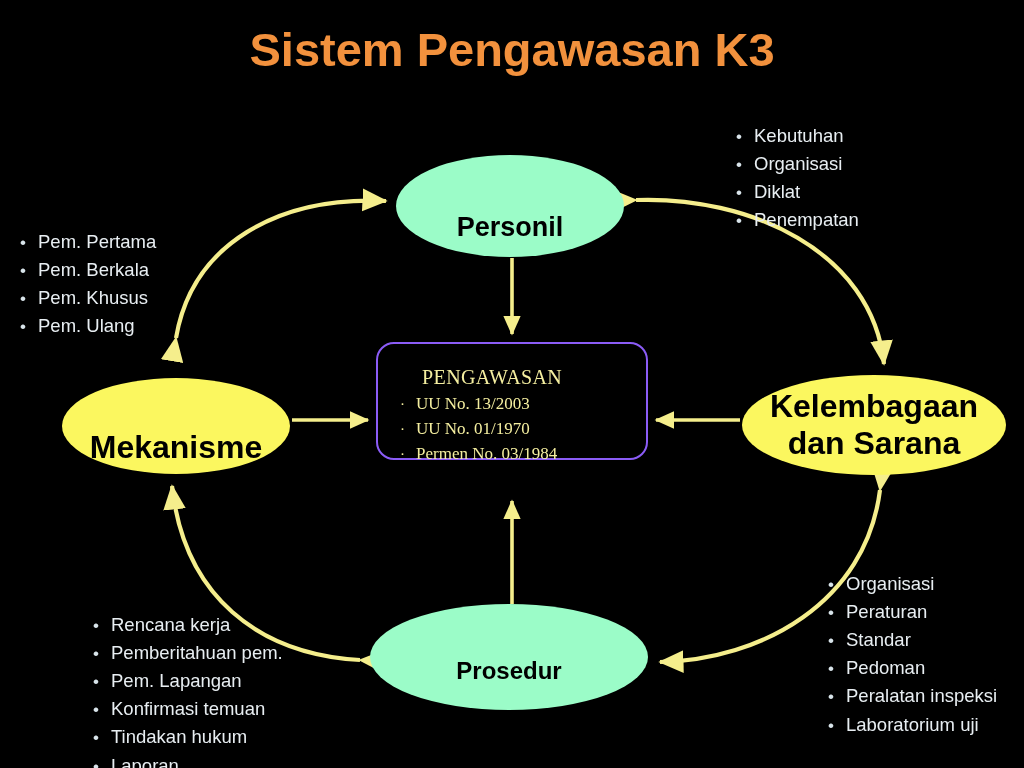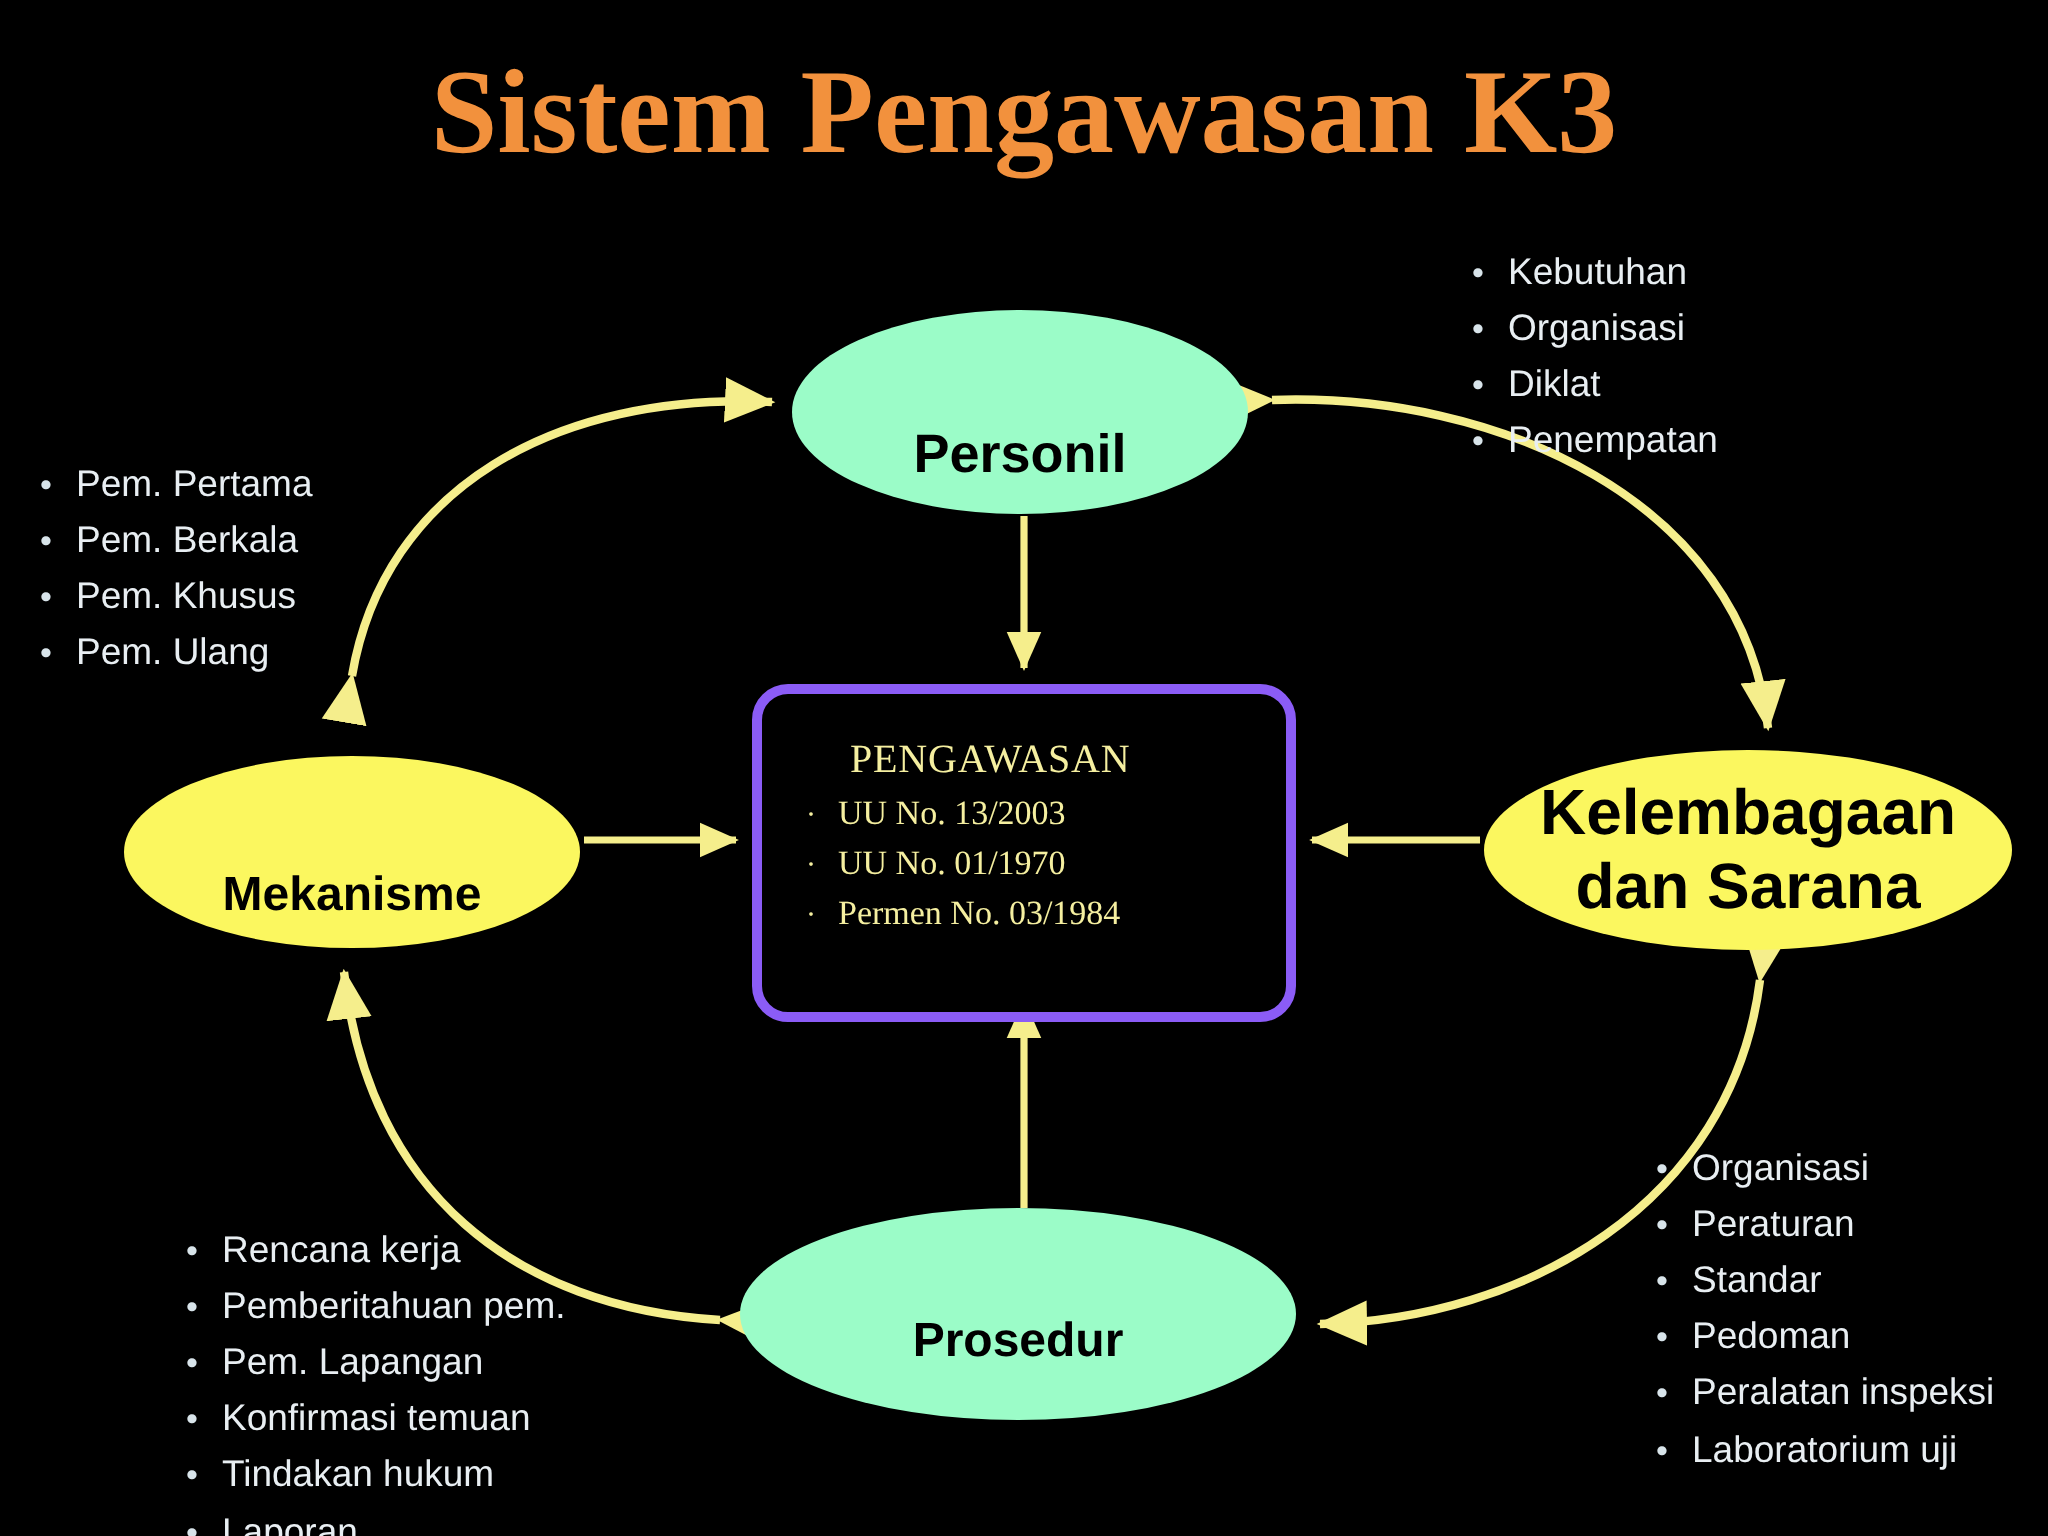--- a/index.html
+++ b/index.html
@@ -17,23 +17,23 @@
   }
 
   
   #title {
     position: absolute;
     left: 0;
     top: 22px;
     width: 1024px;
     text-align: center;
     color: #F2913D;
-    font-family: Liberation Serif, serif;
+    font-family: Liberation Sans, sans-serif;
     font-weight: bold;
-    font-size: 60px;
+    font-size: 47px;
     letter-spacing: 0px;
     white-space: nowrap;
   }
 
   
   #wires {
     position: absolute;
     left: 0;
     top: 0;
     width: 1024px;
@@ -58,41 +58,41 @@
   #node-personil {
     left: 396px; top: 155px;
     width: 228px; height: 102px;
     background: #9BFCC8;
     font-size: 27px;
   }
   #node-mekanisme {
     left: 62px; top: 378px;
     width: 228px; height: 96px;
     background: #FBF75F;
-    font-size: 24px;
+    font-size: 32px;
   }
   #node-kelembagaan {
     left: 742px; top: 375px;
     width: 264px; height: 100px;
     background: #FBF75F;
     font-size: 32px;
   }
   #node-tata {
     left: 370px; top: 604px;
     width: 278px; height: 106px;
     background: #9BFCC8;
     font-size: 24px;
   }
 
   
   #center-box {
     position: absolute;
     left: 376px; top: 342px;
-    width: 272px; height: 169px;
-    border: 5px solid #8b5cf6;
+    width: 272px; height: 118px;
+    border: 2px solid #8b5cf6;
     border-radius: 18px;
     background: #000000;
     box-sizing: border-box;
     padding: 22px 0 0 0;
   }
   #center-title {
     color: #F5EFA0;
     font-family: "Liberation Serif", serif;
     font-size: 20px;
     letter-spacing: 0.4px;

